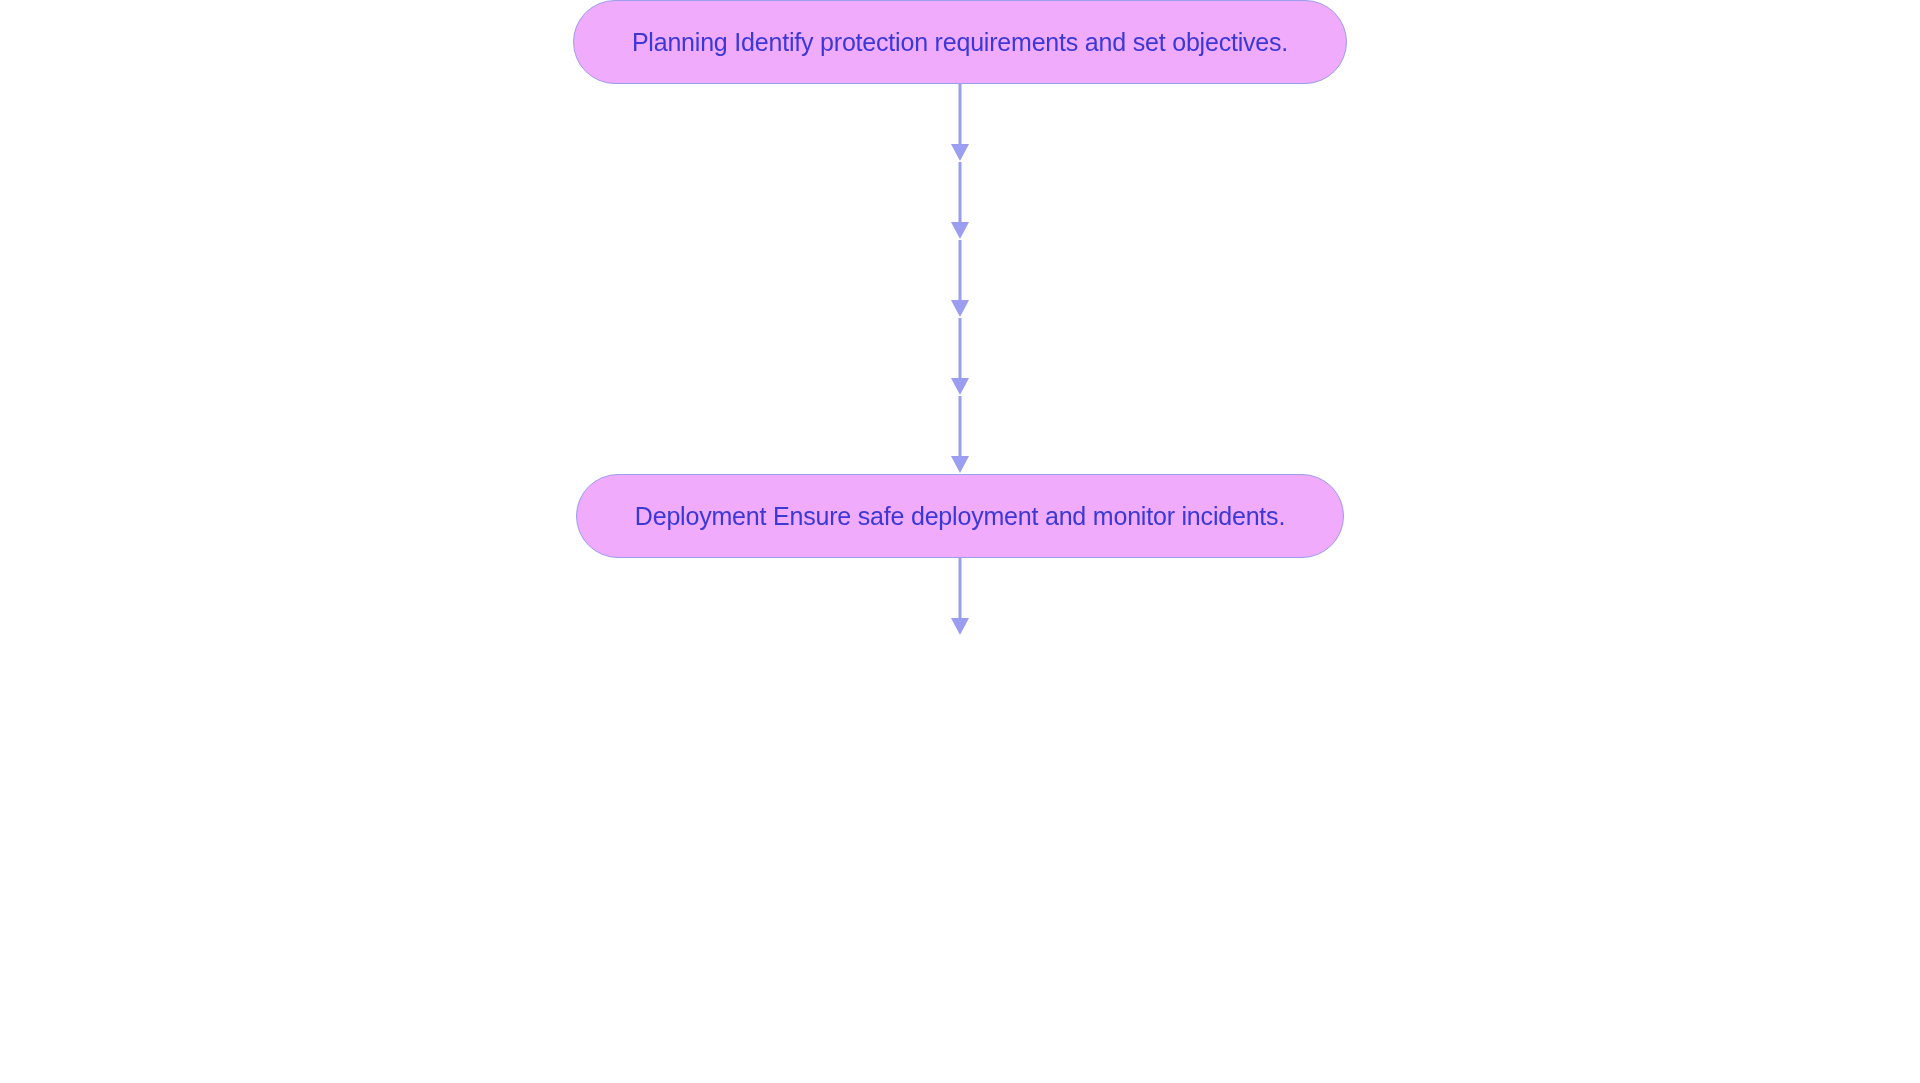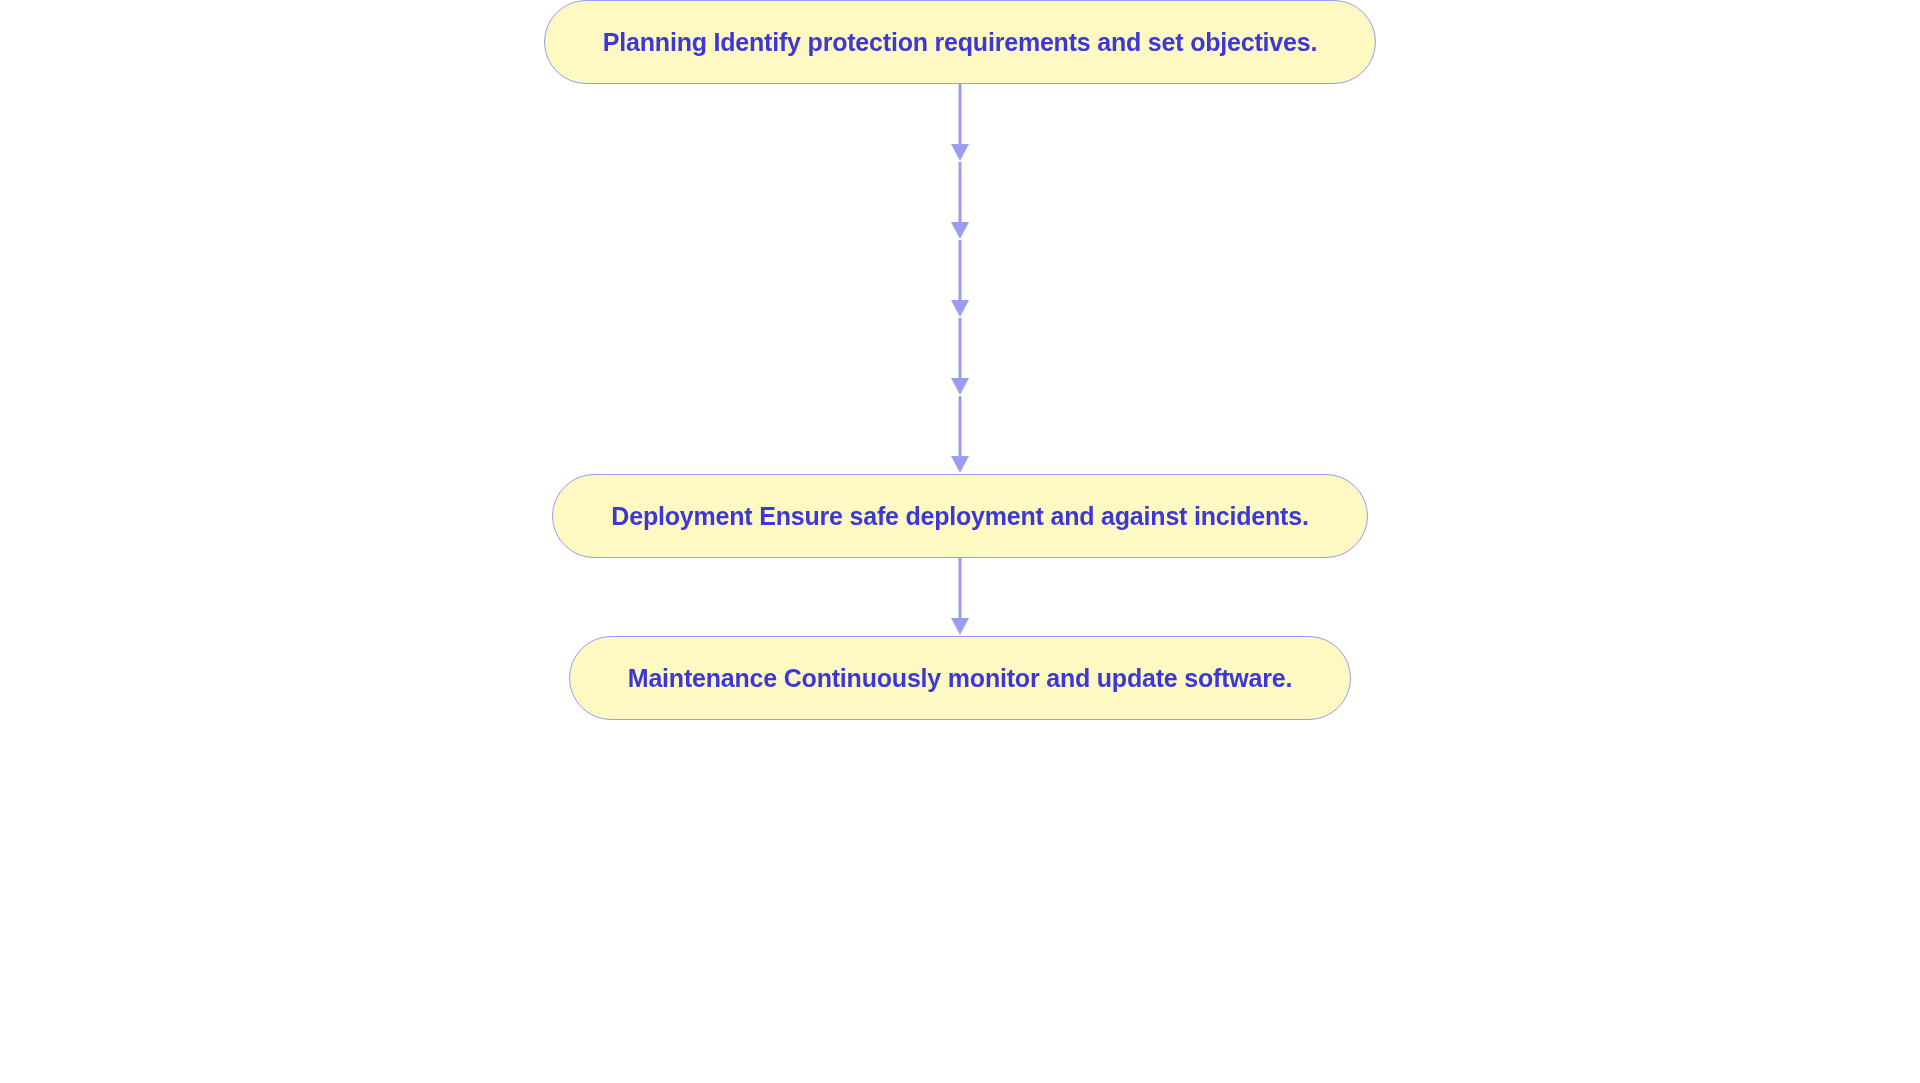--- a/index.html
+++ b/index.html
@@ -35,25 +35,24 @@
   }
 
   .node {
     position: relative;
     box-sizing: border-box;
     display: flex;
     align-items: center;
     justify-content: center;
     height: 84px;
     border-radius: 42px;
-    background: #fef9c3;
+    background: #f0abfc;
     border: 1.6px solid #9a9df0;
     padding: 0 58px;
     z-index: 2;
-    font-weight: bold;
   }
 
   .node-label {
     font-size: 25px;
     line-height: 1;
     color: #3b38d6;
     white-space: nowrap;
     font-family: "Liberation Sans", sans-serif;
     letter-spacing: -0.2px;
   }
@@ -113,28 +112,25 @@
 
 
     <div class="connector">
       <svg width="40" height="78" viewBox="0 0 40 78" xmlns="http://www.w3.org/2000/svg" aria-hidden="true">
         <line x1="20" y1="0" x2="20" y2="62" stroke="#9a9df0" stroke-width="3"></line>
         <polygon points="11,60 29,60 20,77" fill="#9a9df0"></polygon>
       </svg>
     </div>
 
     <div class="node">
-      <span class="node-label">Deployment Ensure safe deployment and against incidents.</span>
+      <span class="node-label">Deployment Ensure safe deployment and monitor incidents.</span>
     </div>
 
     <div class="connector">
       <svg width="40" height="78" viewBox="0 0 40 78" xmlns="http://www.w3.org/2000/svg" aria-hidden="true">
         <line x1="20" y1="0" x2="20" y2="62" stroke="#9a9df0" stroke-width="3"></line>
         <polygon points="11,60 29,60 20,77" fill="#9a9df0"></polygon>
       </svg>
     </div>
 
-    <div class="node">
-      <span class="node-label">Maintenance Continuously monitor and update software.</span>
-    </div>
 
   </div>
 </div>
 
 </body></html>

